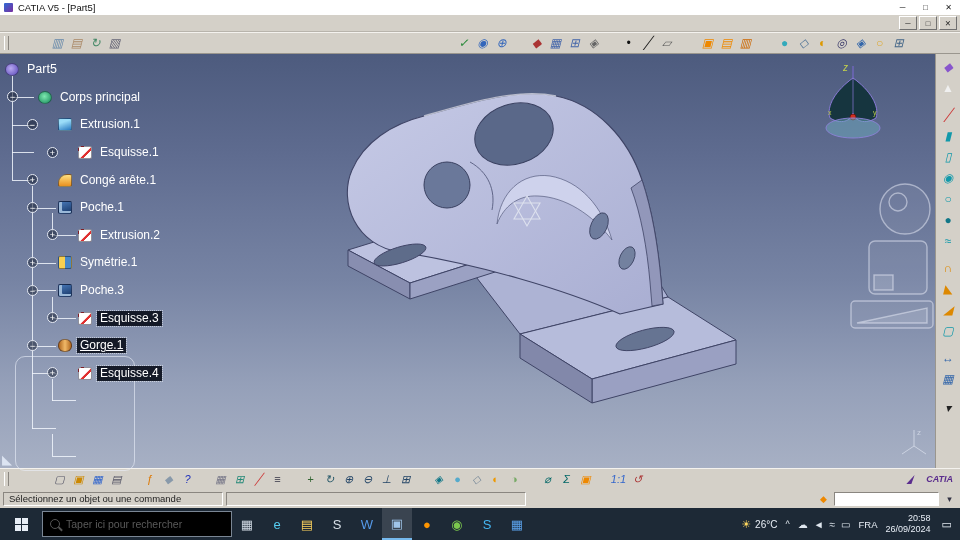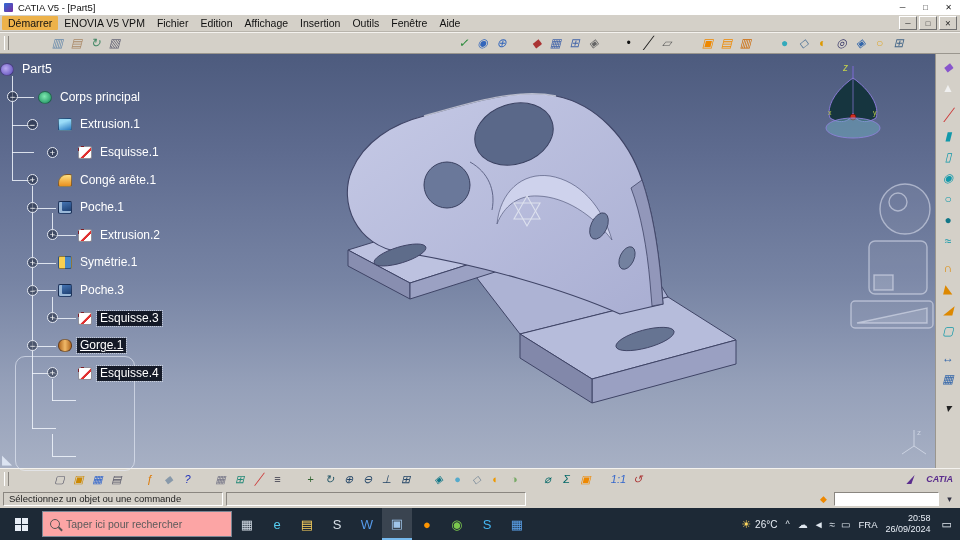--- a/index.html
+++ b/index.html
@@ -39,21 +39,21 @@
   .right-bar{position:absolute;right:0;top:0;width:25px;height:414px;background:#d4d0c8;border-left:1px solid #9a968e;display:flex;flex-direction:column;align-items:center;padding-top:3px;box-sizing:border-box}
   .ricon{width:20px;height:20px;display:flex;align-items:center;justify-content:center;flex:none;margin-bottom:1px}
 
   
   .tree{position:absolute;left:0;top:2px;width:215px;height:410px;color:#fff;font-size:12px;z-index:5}
   .tline-wrap{position:absolute;inset:0;pointer-events:none}
   .tline{position:absolute;background:rgba(240,244,252,.85)}
   .sel-outline{position:absolute;left:15px;top:300px;width:118px;height:113px;border:1px solid rgba(235,240,250,.6);border-radius:10px;pointer-events:none}
   .trows{position:absolute;inset:0}
   .trow{position:relative;display:flex;align-items:center;height:27.6px;box-sizing:border-box}
-  .lvl0{}.lvl1{padding-left:38px}.lvl2{padding-left:58px}.lvl3{padding-left:78px}
+  .lvl0{padding-left:5px}.lvl1{padding-left:38px}.lvl2{padding-left:58px}.lvl3{padding-left:78px}
   .handle{position:absolute;top:50%;margin-top:-6px;width:11px;height:11px;border:1px solid #e6eaf4;border-radius:50%;background:rgba(25,35,55,.55);color:#fff;font-size:9px;line-height:10px;text-align:center;z-index:2;box-sizing:border-box}
   .lvl1 .handle{left:7px}.lvl2 .handle{left:27px}.lvl3 .handle{left:47px}
   .tico{width:14px;height:13px;margin-right:5px;flex:none;border:1px solid rgba(10,10,30,.45);border-radius:2px;background:#889;box-sizing:border-box}
   .trow[data-icon="part"] .tico{background:radial-gradient(circle at 40% 40%,#b8a8f0,#5848b8);border-radius:50%}
   .trow[data-icon="plane"] .tico{height:9px;background:linear-gradient(#f8e070,#d8a020);transform:skewX(-28deg);border-color:#7a5c00}
   .trow[data-icon="body"] .tico{background:radial-gradient(circle at 45% 40%,#7ee8b0,#148858);border-radius:50%}
   .trow[data-icon="pad"] .tico{background:linear-gradient(160deg,#9adcf8 30%,#2878c0)}
   .trow[data-icon="sketch"] .tico{background:linear-gradient(135deg,#fff 52%,#e03030 53%,#e03030 68%,#fff 69%)}
   .trow[data-icon="fillet"] .tico{background:linear-gradient(#ffe080,#e89020);border-top-left-radius:9px}
   .trow[data-icon="pocket"] .tico{background:linear-gradient(160deg,#4878b8,#183868);box-shadow:inset 3px -2px 0 #9ab8d8}
@@ -71,21 +71,21 @@
   .sright{margin-left:auto;display:flex;align-items:center;gap:3px}
   .sbtn{width:15px;height:14px;display:flex;align-items:center;justify-content:center;font-size:9px;color:#e80}
   .sfield{width:105px;height:14px;background:#fff;border:1px solid;border-color:#8a8680 #fff #fff #8a8680;box-sizing:border-box}
   .sbtn2{color:#334}
 
   
   .taskbar{position:absolute;top:508px;left:0;right:0;height:32px;background:#1d2936;display:flex;align-items:center;color:#e8eef6}
   .start{width:42px;height:32px;display:flex;align-items:center;justify-content:center;flex:none}
   .winlogo{display:grid;grid-template-columns:6px 6px;grid-template-rows:6px 6px;gap:1px}
   .winlogo div{background:#e8eef6}
-  .searchbox{width:190px;height:26px;background:#fca5a5;border:1px solid #7a8694;display:flex;align-items:center;gap:6px;padding:0 7px;box-sizing:border-box;color:#5a5a5a;font-size:10.5px;flex:none}
+  .searchbox{width:190px;height:26px;background:#000000;border:1px solid #7a8694;display:flex;align-items:center;gap:6px;padding:0 7px;box-sizing:border-box;color:#5a5a5a;font-size:10.5px;flex:none}
   .mag{width:8px;height:8px;border:1.5px solid #555;border-radius:50%;position:relative;flex:none;box-sizing:content-box}
   .mag::after{content:"";position:absolute;width:5px;height:1.5px;background:#555;transform:rotate(45deg);right:-4px;bottom:-1px}
   .apps{display:flex;height:100%}
   .app{width:30px;height:32px;display:flex;align-items:center;justify-content:center;box-sizing:border-box}
   .app .glyph{font-size:13px;line-height:1}
   .app.active{background:rgba(255,255,255,.13);border-bottom:2px solid #76b9ed}
   .tray{margin-left:auto;display:flex;align-items:center;gap:8px;padding-right:5px;font-size:10px}
   .weather{display:flex;align-items:center;gap:4px}
   .wicon{color:#ffd75e;font-size:11px}
   .caret{font-size:9px;color:#dfe6ee}
@@ -104,32 +104,20 @@
     <div class="app-ico"></div>
     <span>CATIA V5 - [Part5]</span>
     <div class="wbtns">
       <div class="wbtn">─</div>
       <div class="wbtn">□</div>
       <div class="wbtn">✕</div>
     </div>
   </div>
 
   <div class="menubar">
-    <div style="display:flex">
-
-    <span class="mitem accent">Démarrer</span>
-        <span class="mitem">ENOVIA V5 VPM</span>
-        <span class="mitem">Fichier</span>
-        <span class="mitem">Edition</span>
-        <span class="mitem">Affichage</span>
-        <span class="mitem">Insertion</span>
-        <span class="mitem">Outils</span>
-        <span class="mitem">Fenêtre</span>
-        <span class="mitem">Aide</span>
-      </div>
     <div class="mdi">
       <div class="mdibtn">─</div>
       <div class="mdibtn">□</div>
       <div class="mdibtn">✕</div>
     </div>
   </div>
 
   <div class="toolbar-top">
     <div class="grip"></div>
     <div style="display:flex;align-items:center">

